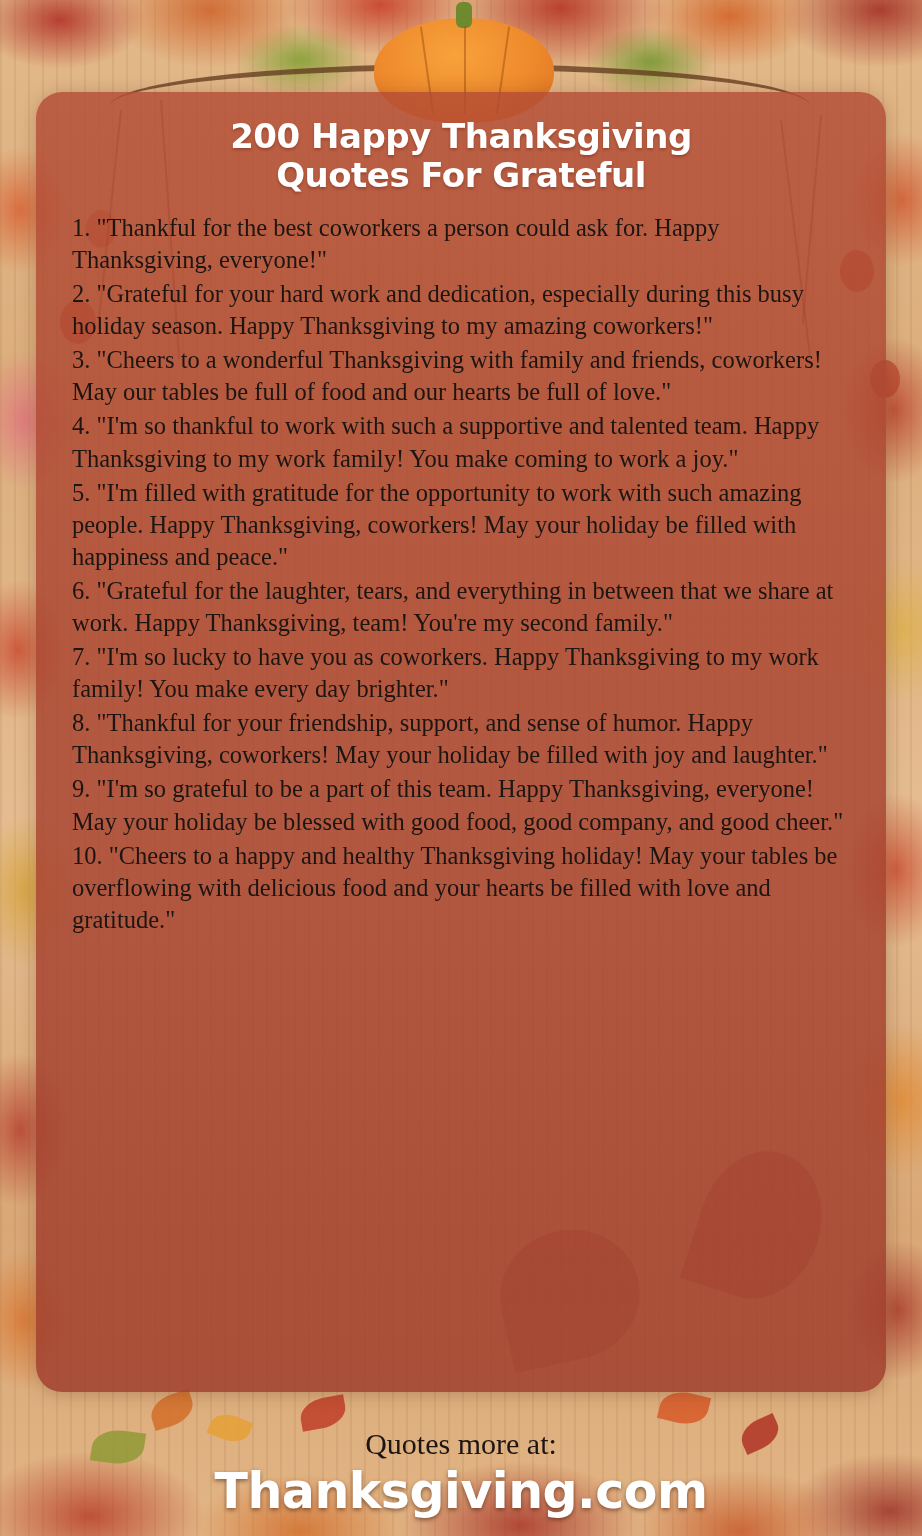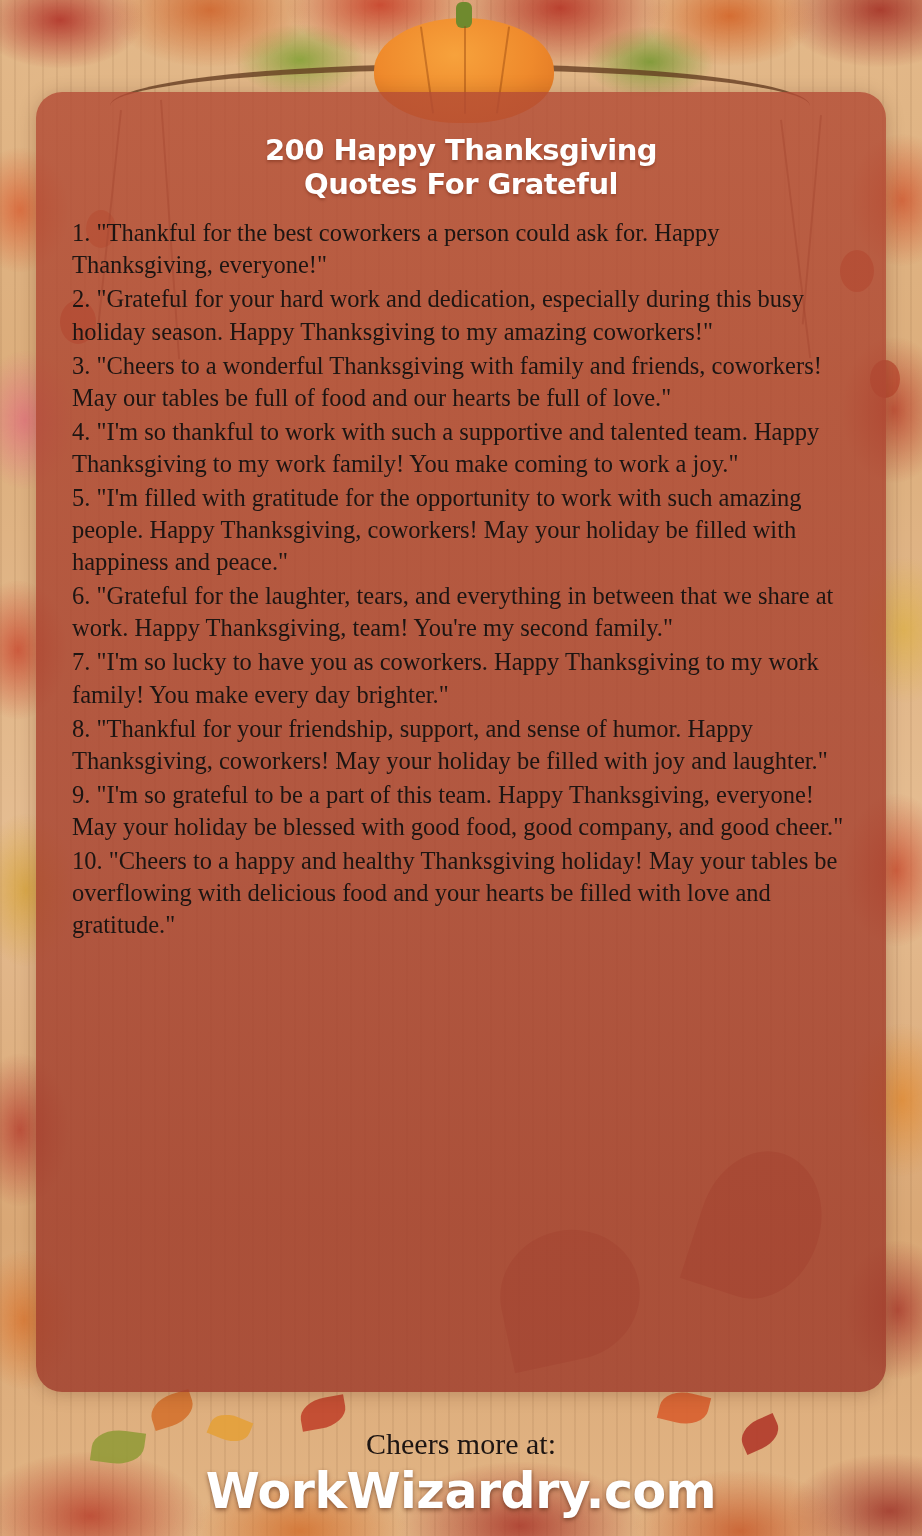--- a/index.html
+++ b/index.html
@@ -159,25 +159,25 @@
         rgba(178, 74, 52, 0.80) 0%,
         rgba(170, 68, 48, 0.82) 40%,
         rgba(160, 62, 45, 0.84) 100%);
     box-shadow: 0 2px 18px rgba(80, 30, 15, 0.25);
     padding: 0 30px;
     box-sizing: border-box;
   }
 
   #title {
     margin: 0;
-    padding-top: 42px;
+    padding-top: 25px;
     text-align: center;
     font-family: "DejaVu Sans", sans-serif;
     font-weight: bold;
-    font-size: 29px;
+    font-size: 34px;
     line-height: 1.16;
     color: #ffffff;
     letter-spacing: -0.5px;
     text-shadow: 0 2px 3px rgba(90, 25, 10, 0.35);
   }
   #title .l2 { display: block; }
 
   #quotes {
     margin: 16px 0 0 0;
     padding: 0 6px;
@@ -267,17 +267,17 @@
       <li>6. "Grateful for the laughter, tears, and everything in between that we share at work. Happy Thanksgiving, team! You're my second family."</li>
       <li>7. "I'm so lucky to have you as coworkers. Happy Thanksgiving to my work family! You make every day brighter."</li>
       <li>8. "Thankful for your friendship, support, and sense of humor. Happy Thanksgiving, coworkers! May your holiday be filled with joy and laughter."</li>
       <li>9. "I'm so grateful to be a part of this team. Happy Thanksgiving, everyone! May your holiday be blessed with good food, good company, and good cheer."</li>
       <li>10. "Cheers to a happy and healthy Thanksgiving holiday! May your tables be overflowing with delicious food and your hearts be filled with love and gratitude."</li>
     </ul>
 
   </div>
 
   <div id="footer">
-    <div id="learn-more">Cheers more at:</div>
-    <div id="site">WorkWizardry.com</div>
+    <div id="learn-more">Quotes more at:</div>
+    <div id="site">Thanksgiving.com</div>
   </div>
 
 </div>
 
 </body></html>

